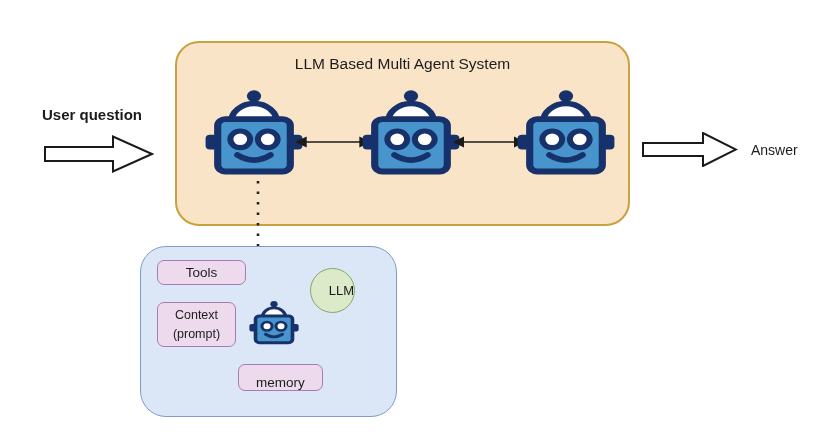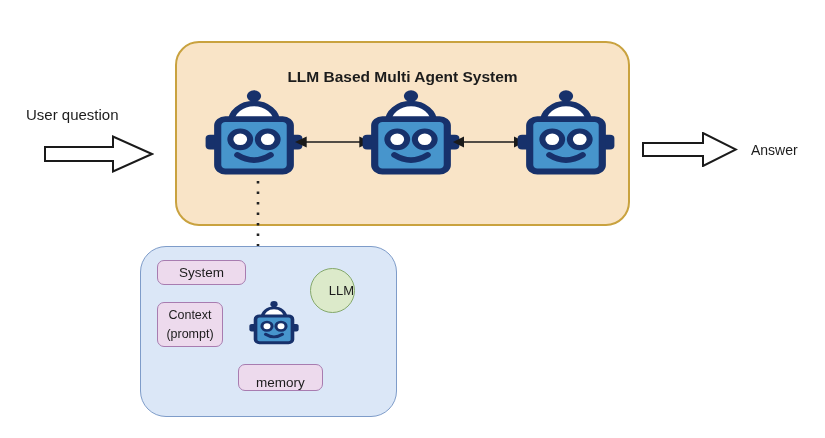--- a/index.html
+++ b/index.html
@@ -30,38 +30,37 @@
     background:var(--page-bg);
     overflow:hidden;
   }
   .abs{position:absolute;}
   .label{
     color:var(--text-color);
     white-space:nowrap;
   }
   .user-question{
     left:26px; top:106px; width:116px;
-    text-align:left; font-size:15px;
+    text-align:right; font-size:15px;font-weight:bold;
   }
   .answer{
     left:751px; top:142px; width:70px;
     font-size:14px;
   }
   .system-box{
     left:175px; top:41px; width:455px; height:185px;
     background:var(--system-box-fill);
     border:2px solid var(--system-box-border);
     border-radius:24px;
     box-sizing:border-box;
   }
   .system-title{
-    margin-top:25px;
+    margin-top:12px;
     text-align:center;
     font-size:15.5px;
-    font-weight:bold;
   }
   .robot-lg{width:110px;height:92px;}
   .robot-1{left:199px;top:86px;}
   .robot-2{left:356px;top:86px;}
   .robot-3{left:511px;top:86px;}
   .link-arrow{height:18px;top:133px;}
   .link-arrow-1{left:294px;width:78px;}
   .link-arrow-2{left:452px;width:74px;}
   .block-arrow-left{left:44px;top:135px;width:110px;height:38px;}
   .block-arrow-right{left:642px;top:132px;width:96px;height:35px;}
@@ -77,21 +76,21 @@
     background:var(--pill-fill);
     border:1.5px solid var(--pill-border);
     border-radius:7px;
     box-sizing:border-box;
     display:flex;
     align-items:center;
     justify-content:center;
     text-align:center;
   }
   .pill-tools{left:16px;top:13px;width:89px;height:25px;font-size:13.5px;}
-  .pill-context{left:16px;top:55px;width:66px;height:45px;font-size:12.5px;line-height:1.45;flex-direction:column;}
+  .pill-context{left:16px;top:55px;width:79px;height:45px;font-size:12.5px;line-height:1.45;flex-direction:column;}
   .pill-memory{left:97px;top:117px;width:85px;height:27px;font-size:13.5px;align-items:flex-end;}
   .llm-circle{
     left:169px;top:21px;width:45px;height:45px;
     background:var(--llm-circle-fill);
     border:1.5px solid var(--llm-circle-border);
     border-radius:50%;
     box-sizing:border-box;
     display:flex;align-items:center;justify-content:flex-end;
     font-size:13px;
   }
@@ -151,21 +150,21 @@
     <polygon points="1,11 61,11 61,1 94,17.5 61,34 61,24 1,24" fill="#ffffff" stroke="var(--arrow-stroke)" stroke-width="2"></polygon>
   </svg>
   <div class="abs label answer">Answer</div>
 
   <svg class="abs dotted-connector" viewBox="0 0 8 68" preserveAspectRatio="none">
     <line x1="4" y1="2" x2="4" y2="68" stroke="#222222" stroke-width="2.6" stroke-dasharray="2.5 8"></line>
   </svg>
 
   <div class="abs detail-box">
     <div class="abs pill pill-tools">
-      <span>System</span>
+      <span>Tools</span>
     </div>
     <div class="abs pill pill-context">
       <span>Context</span>
       <span>(prompt)</span>
     </div>
     <svg class="abs robot-sm" viewBox="0 0 100 100" preserveAspectRatio="none">
         <use href="#robot"></use>
       </svg>
     <div class="abs llm-circle">
       <span>LLM</span>

